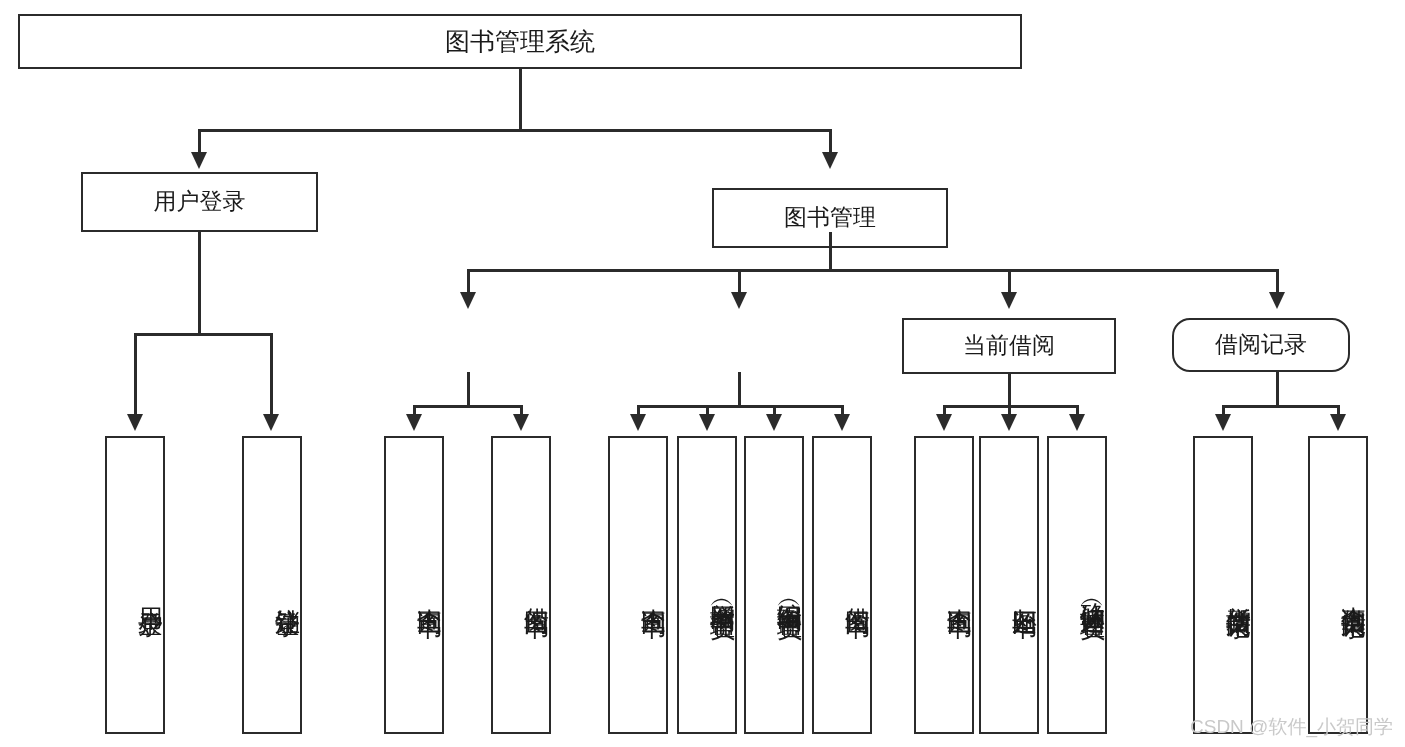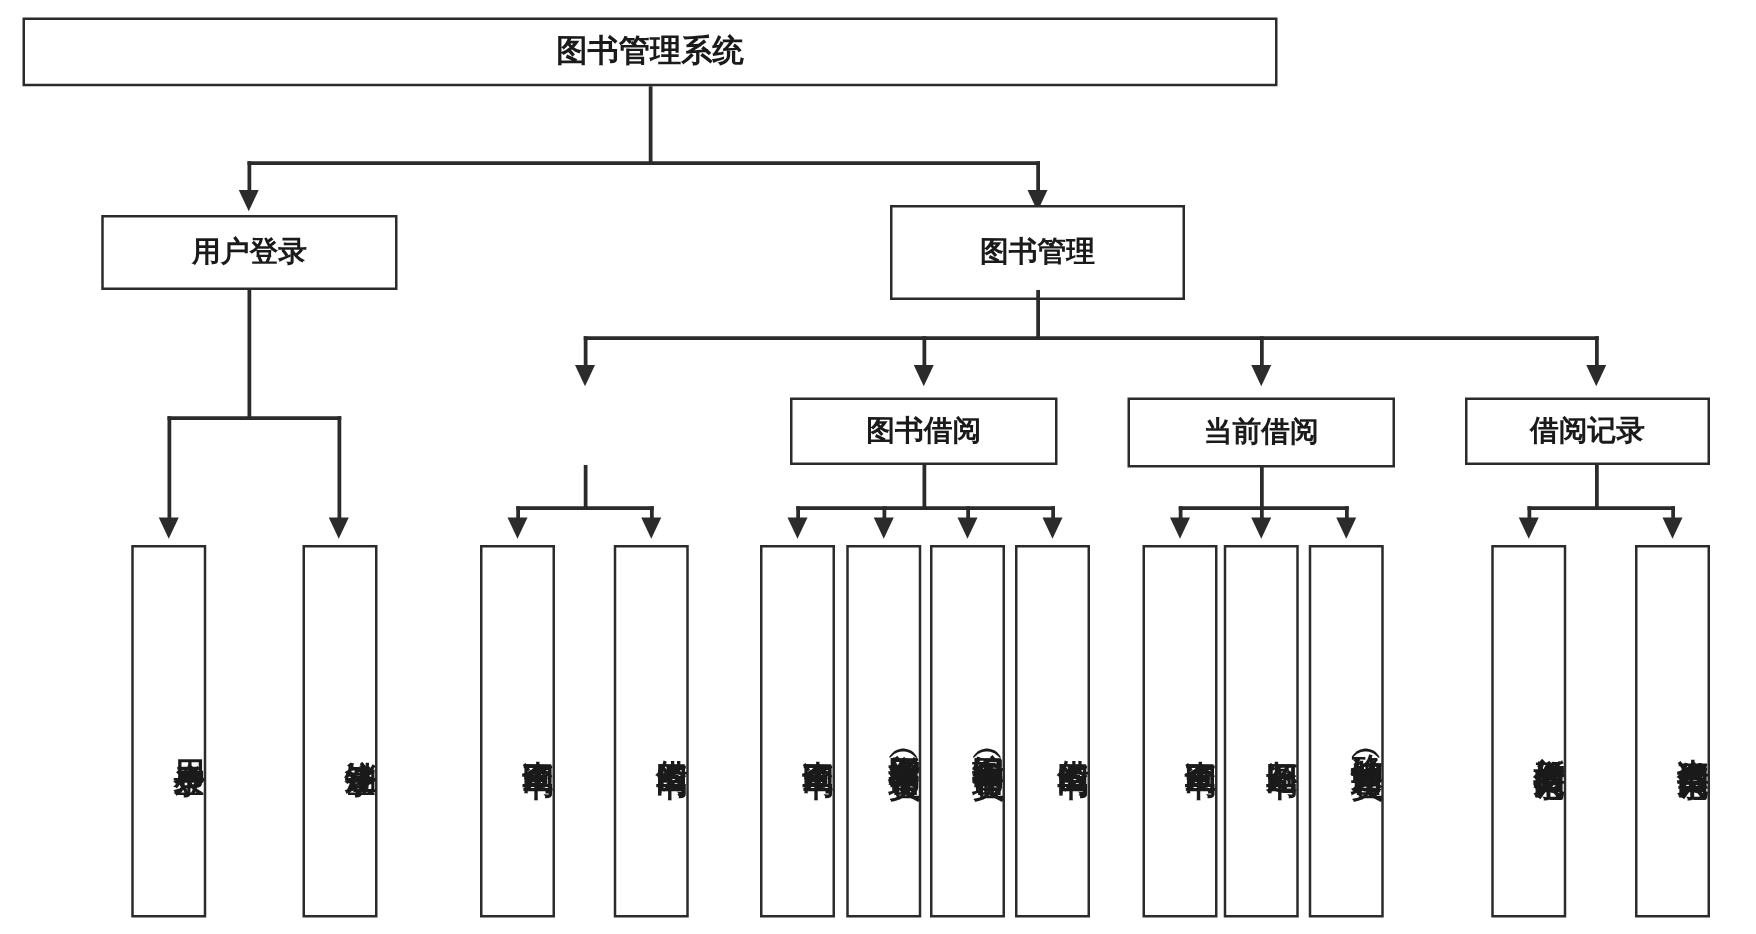--- a/index.html
+++ b/index.html
@@ -25,21 +25,20 @@
     display: flex;
     align-items: center;
     justify-content: center;
     color: #1a1a1a;
   }
   .node-label {
     display: block;
     text-align: left;
     line-height: 1.18;
     white-space: pre-line;
-    font-weight: bold;
   }
   .node.root .node-label { font-size: 25px; }
   .node.level2 .node-label { font-size: 23px; }
   .node.leaf {
     writing-mode: vertical-rl;
     text-orientation: upright;
     padding-top: 14px;
     align-items: flex-start;
     justify-content: center;
   }
@@ -88,21 +87,21 @@
   <div class="edge v" style="left:198px; top:129px; width:3px; height:26px;"></div>
   <div class="arrow" style="left:191px; top:152px;"></div>
 
   <div class="edge v" style="left:829px; top:129px; width:3px; height:26px;"></div>
   <div class="arrow" style="left:822px; top:152px;"></div>
 
   <div class="node level2" style="left:81px; top:172px; width:237px; height:60px;">
     <span class="node-label">用户登录</span>
   </div>
 
-  <div class="node level2" style="left:712px; top:164px; width:236px; height:76px;">
+  <div class="node level2" style="left:712px; top:188px; width:236px; height:60px;">
     <span class="node-label">图书管理</span>
   </div>
 
   <div class="edge v" style="left:198px; top:232px; width:3px; height:103px;"></div>
   <div class="edge h" style="left:134px; top:333px; width:139px; height:3px;"></div>
   <div class="edge v" style="left:134px; top:333px; width:3px; height:84px;"></div>
   <div class="arrow" style="left:127px; top:414px;"></div>
   <div class="edge v" style="left:270px; top:333px; width:3px; height:84px;"></div>
   <div class="arrow" style="left:263px; top:414px;"></div>
 
@@ -121,27 +120,24 @@
 
   <div class="edge v" style="left:738px; top:269px; width:3px; height:26px;"></div>
   <div class="arrow" style="left:731px; top:292px;"></div>
 
   <div class="edge v" style="left:1008px; top:269px; width:3px; height:26px;"></div>
   <div class="arrow" style="left:1001px; top:292px;"></div>
 
   <div class="edge v" style="left:1276px; top:269px; width:3px; height:26px;"></div>
   <div class="arrow" style="left:1269px; top:292px;"></div>
 
-  <div class="node level2" style="left:632px; top:318px; width:214px; height:54px;">
-    <span class="node-label">图书借阅</span>
-  </div>
   <div class="node level2" style="left:902px; top:318px; width:214px; height:56px;">
     <span class="node-label">当前借阅</span>
   </div>
-  <div class="node level2" style="left:1172px; top:318px; width:196px; height:54px;">
+  <div class="node level2" style="left:1172px; top:318px; width:178px; height:54px;border-radius:18px;">
     <span class="node-label">借阅记录</span>
   </div>
 
   <div class="edge v" style="left:467px; top:372px; width:3px; height:35px;"></div>
   <div class="edge h" style="left:413px; top:405px; width:110px; height:3px;"></div>
   <div class="edge v" style="left:413px; top:405px; width:3px; height:12px;"></div>
   <div class="arrow" style="left:406px; top:414px;"></div>
   <div class="edge v" style="left:520px; top:405px; width:3px; height:12px;"></div>
   <div class="arrow" style="left:513px; top:414px;"></div>
 
@@ -202,14 +198,15 @@
   <div class="edge v" style="left:1337px; top:405px; width:3px; height:12px;"></div>
   <div class="arrow" style="left:1330px; top:414px;"></div>
 
   <div class="node leaf" style="left:1193px; top:436px; width:60px; height:298px;">
     <span class="node-label">新增借阅记录</span>
   </div>
   <div class="node leaf" style="left:1308px; top:436px; width:60px; height:298px;">
     <span class="node-label">查询借阅记录</span>
   </div>
 
+  <div class="watermark" style="left:1190px; top:714px;">CSDN @软件_小贺同学</div>
 
 </div>
 
 </body></html>

